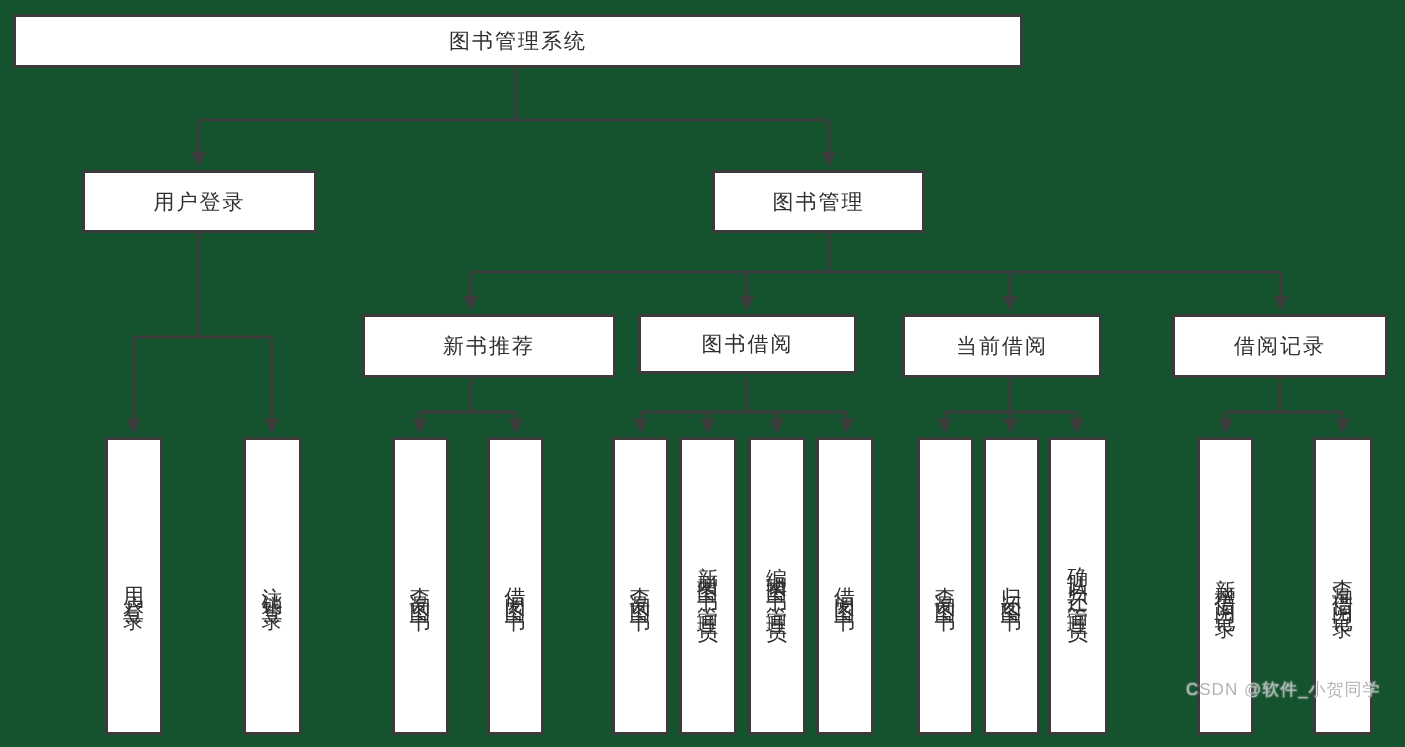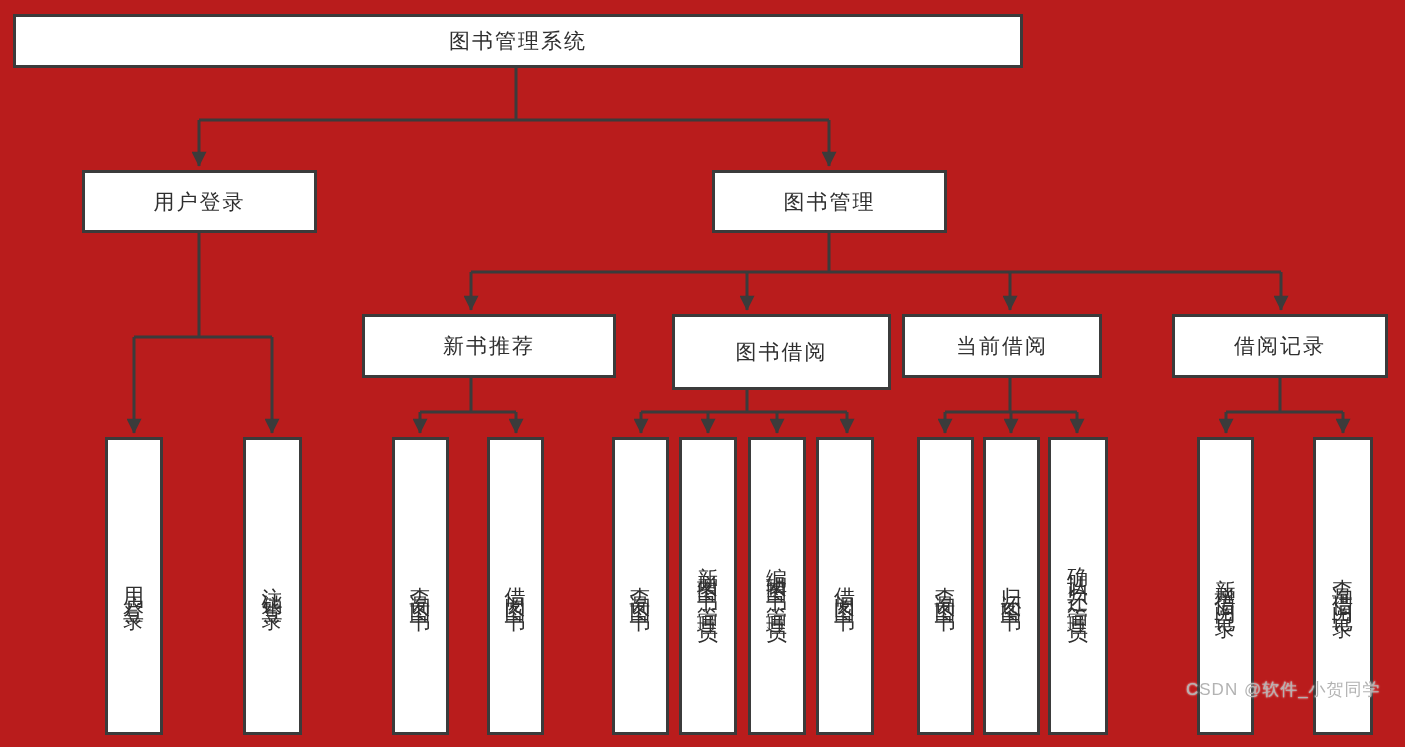--- a/index.html
+++ b/index.html
@@ -5,21 +5,21 @@
   html, body {
     margin: 0;
     padding: 0;
     background: #ffffff;
     font-family: "Liberation Sans", sans-serif;
   }
   .canvas {
     position: relative;
     width: 1405px;
     height: 747px;
-    background: #b91c1c;
+    background: #14532d;
     overflow: hidden;
   }
   .connector-svg {
     position: absolute;
     left: 0;
     top: 0;
     width: 1405px;
     height: 747px;
     pointer-events: none;
   }
@@ -117,24 +117,24 @@
     <g>
       <path d="M1280,378 L1280,412 M1226,412 L1343,412"></path>
       <line x1="1226" y1="412" x2="1226" y2="433" marker-end="url(#arrow)"></line>
       <line x1="1343" y1="412" x2="1343" y2="433" marker-end="url(#arrow)"></line>
     </g>
   </svg>
 
   <div class="node hbox" style="left:13px;top:14px;width:1010px;height:54px">图书管理系统</div>
 
   <div class="node hbox" style="left:82px;top:170px;width:235px;height:63px">用户登录</div>
-  <div class="node hbox" style="left:712px;top:170px;width:235px;height:63px">图书管理</div>
+  <div class="node hbox" style="left:712px;top:170px;width:213px;height:63px">图书管理</div>
 
   <div class="node hbox" style="left:362px;top:314px;width:254px;height:64px">新书推荐</div>
-  <div class="node hbox" style="left:672px;top:314px;width:219px;height:76px">图书借阅</div>
+  <div class="node hbox" style="left:638px;top:314px;width:219px;height:60px">图书借阅</div>
   <div class="node hbox" style="left:902px;top:314px;width:200px;height:64px">当前借阅</div>
   <div class="node hbox" style="left:1172px;top:314px;width:216px;height:64px">借阅记录</div>
 
   <div class="node vbox" style="left:105px;width:58px">用户登录</div>
   <div class="node vbox" style="left:243px;width:59px">注销登录</div>
 
   <div class="node vbox" style="left:392px;width:57px">查询图书</div>
   <div class="node vbox" style="left:487px;width:57px">借阅图书</div>
 
   <div class="node vbox" style="left:612px;width:57px">查询图书</div>

